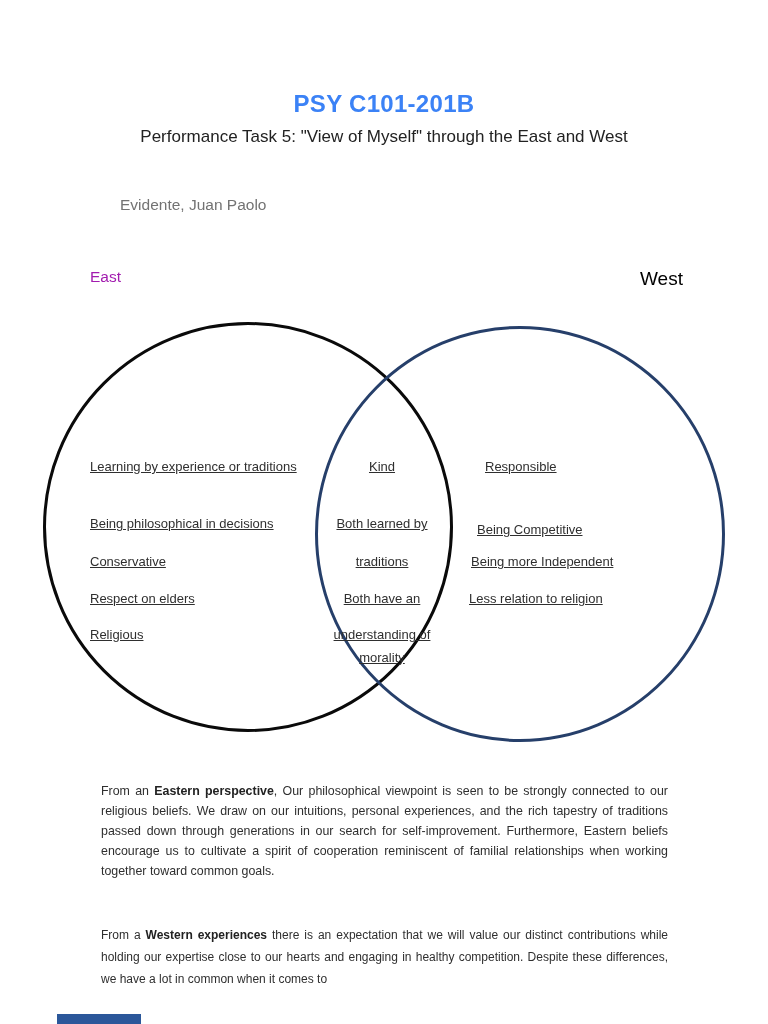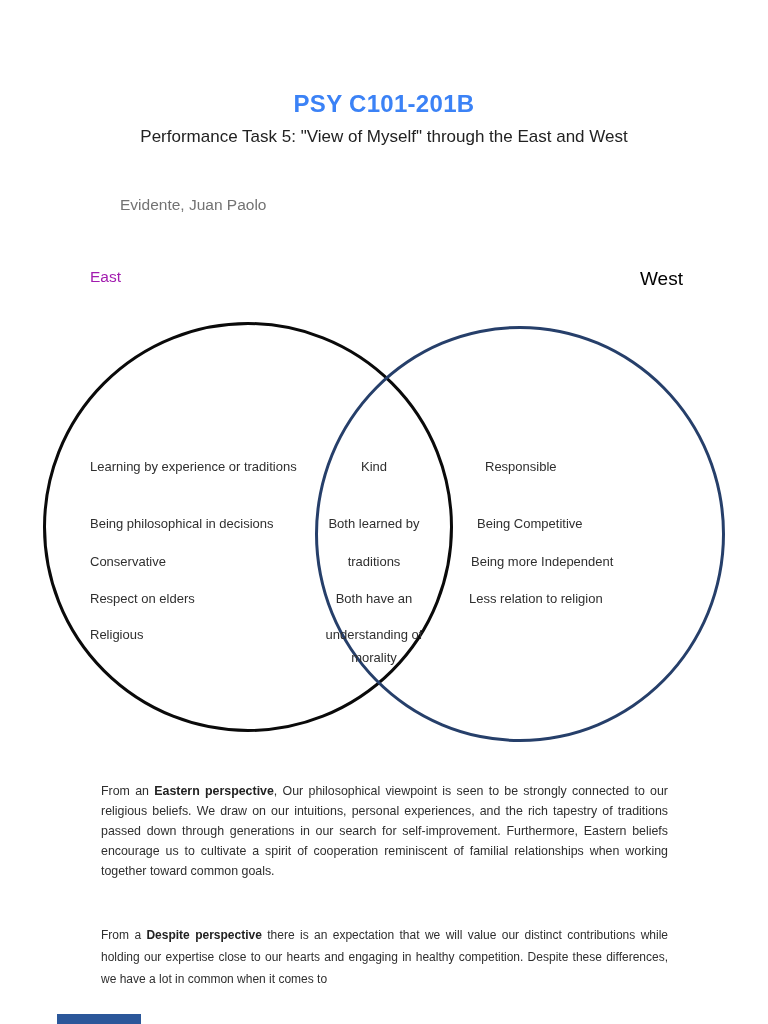--- a/index.html
+++ b/index.html
@@ -16,24 +16,24 @@
 
   .label-east{position:absolute;left:90px;top:268px;font-size:15.5px;color:#a21caf;}
   .label-west{position:absolute;left:640px;top:268px;font-size:19px;color:#000000;}
 
   
   .circle{position:absolute;border-radius:50%;background:transparent;}
   .circle-east{left:43px;top:322px;width:404px;height:404px;border:3px solid #0a0a0a;}
   .circle-west{left:315px;top:326px;width:404px;height:410px;border:3px solid #263f6a;}
 
   
-  .vitem{position:absolute;font-size:13px;color:#2f2f2f;white-space:nowrap;}
+  .vitem{position:absolute;font-size:13px;color:#2f2f2f;white-space:nowrap;text-decoration:underline;}
   .c-left{left:90px;}
-  .c-mid{left:304px;width:140px;text-align:center;}
-  .rr1{left:485px;} .rr2{left:477px;} .rr3{left:471px;} .rr4{left:469px;}
+  .c-mid{left:312px;width:140px;text-align:center;}
+  .rr1{left:485px;} .rr2{left:477px;margin-top:6px;} .rr3{left:471px;} .rr4{left:469px;}
   .r1{top:459px;} .r2{top:516px;} .r3{top:554px;text-align:center;} .r4{top:591px;}
   .r5{top:627px;} .r6{top:650px;}
 
   
   .paragraphs{position:absolute;left:90px;width:589px;top:770px;}
   .paragraphs p{margin:11px;text-align:justify;color:#2f2f2f;}
   .para-east{font-size:12.4px;line-height:20px;}
   .para-west{font-size:12px;line-height:22px;margin-top:43px !important;}
   .paragraphs b{font-weight:bold;color:#222222;}
 
@@ -71,18 +71,18 @@
   <div class="vitem c-mid r5">understanding of</div>
   <div class="vitem c-mid r6">morality</div>
 
   <div class="vitem rr1 r1">Responsible</div>
   <div class="vitem rr2 r2">Being Competitive</div>
   <div class="vitem rr3 r3">Being more Independent</div>
   <div class="vitem rr4 r4">Less relation to religion</div>
 
   <div class="paragraphs">
     <p class="para-east"><span>From an </span><b>Eastern perspective</b><span>, Our philosophical viewpoint is seen to be strongly connected to our religious beliefs. We draw on our intuitions, personal experiences, and the rich tapestry of traditions passed down through generations in our search for self-improvement. Furthermore, Eastern beliefs encourage us to cultivate a spirit of cooperation reminiscent of familial relationships when working together toward common goals.</span></p>
-    <p class="para-west"><span>From a </span><b>Despite perspective</b><span> there is an expectation that we will value our distinct contributions while holding our expertise close to our hearts and engaging in healthy competition. Despite these differences, we have a lot in common when it comes to</span></p>
+    <p class="para-west"><span>From a </span><b>Western experiences</b><span> there is an expectation that we will value our distinct contributions while holding our expertise close to our hearts and engaging in healthy competition. Despite these differences, we have a lot in common when it comes to</span></p>
   </div>
 
   <div class="next-page-bar"></div>
 
 </div>
 
 </body></html>

